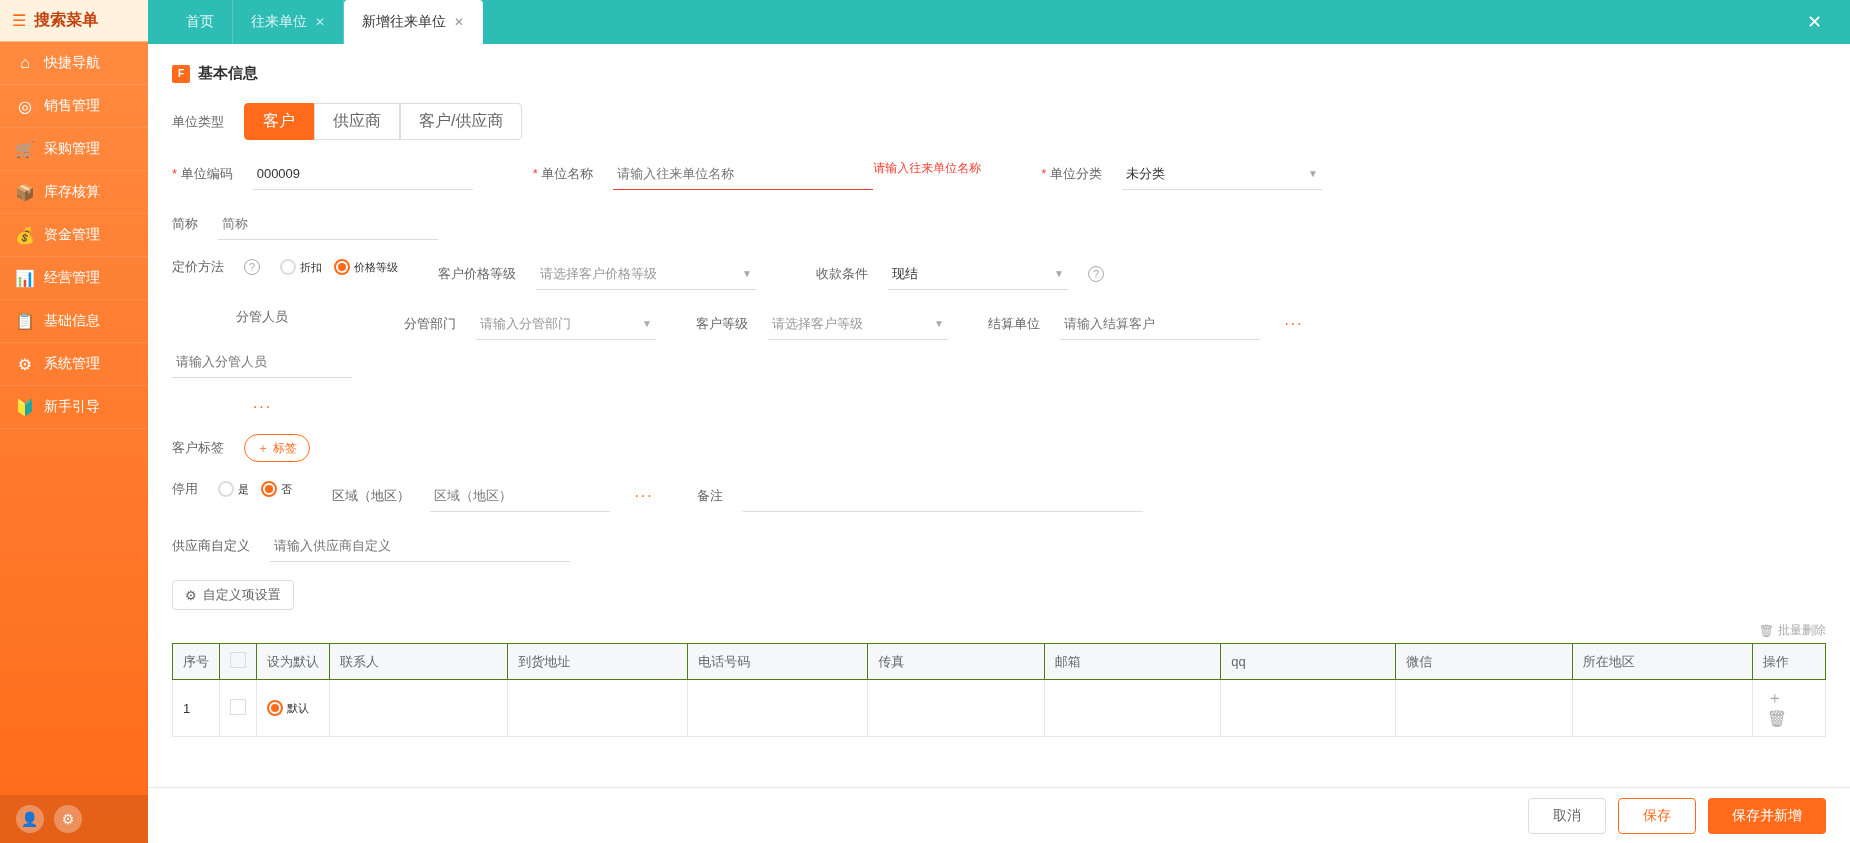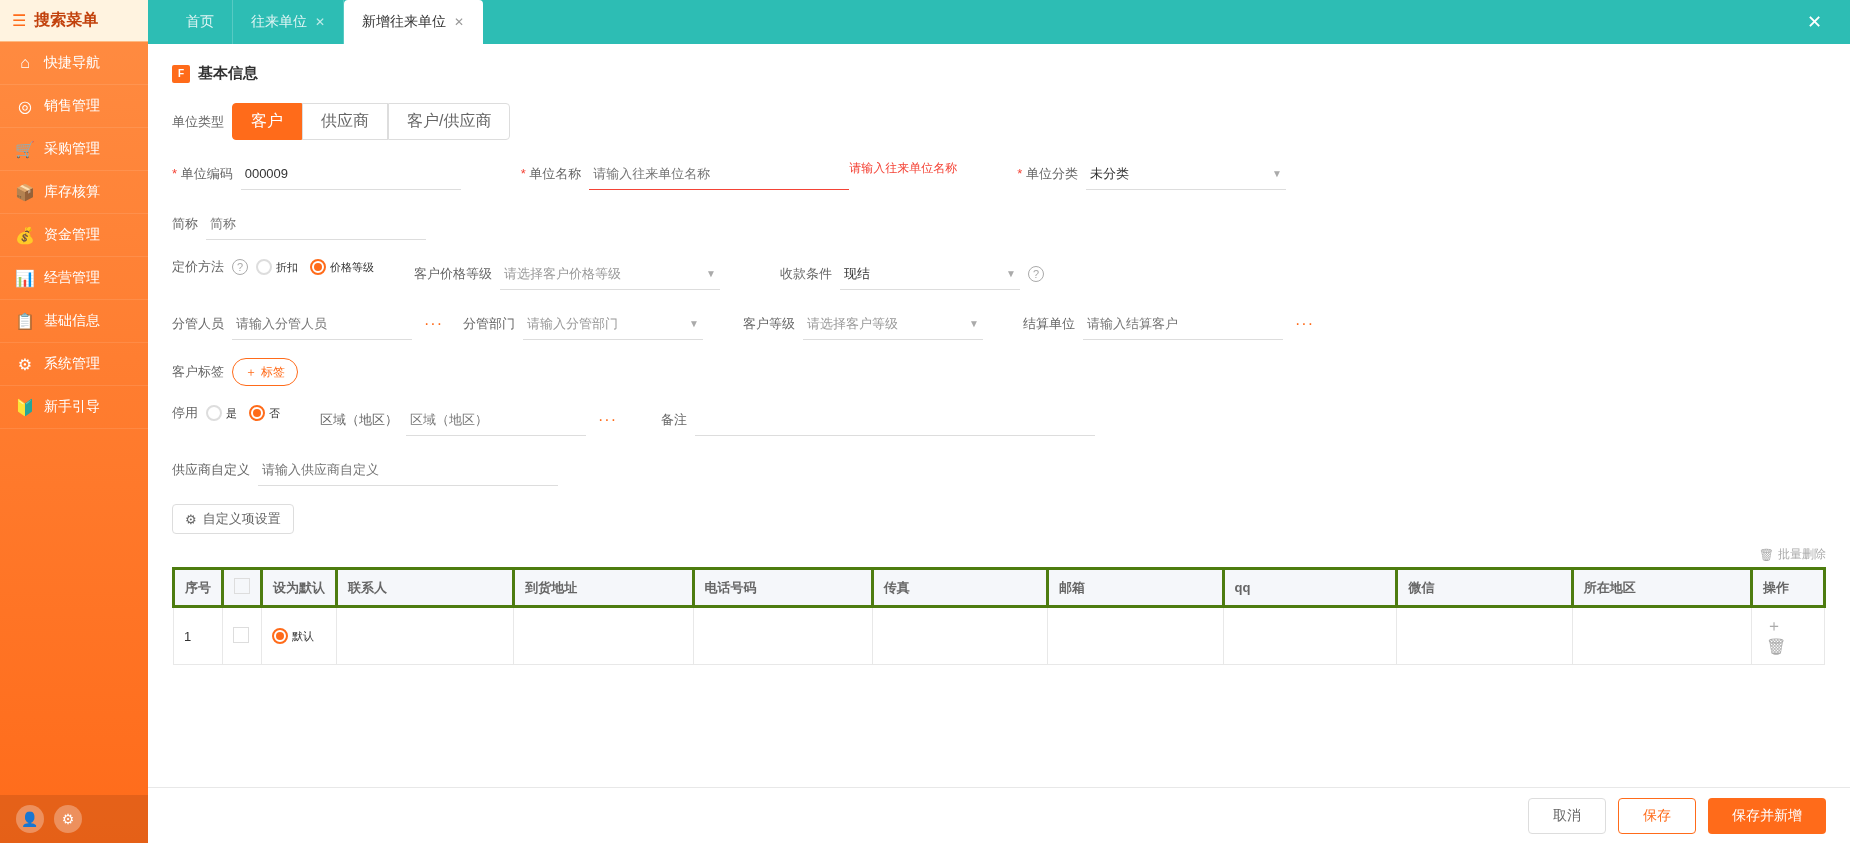--- a/index.html
+++ b/index.html
@@ -152,21 +152,21 @@
     .form-row {
       display: flex;
       align-items: flex-start;
       margin-bottom: 18px;
       flex-wrap: wrap;
       gap: 0;
     }
     .form-group {
       display: flex;
       align-items: center;
-      gap: 8px;
+      gap: 20px;
       flex-shrink: 0;
     }
     .form-label {
       font-size: 13px;
       color: #666;
       white-space: nowrap;
     }
     .form-label.required::before {
       content: '* ';
       color: #f44336;
@@ -324,23 +324,23 @@
 
     
     .data-table {
       width: 100%;
       border-collapse: collapse;
       font-size: 13px;
     }
     .data-table th {
       background: #f5f7fa;
       padding: 8px 10px;
-      border: 3px solid #4d7c0f;
+      border: 1px solid #4d7c0f;
       color: #666;
-      font-weight: bold;
+      font-weight: normal;
       text-align: left;
       white-space: nowrap;
     }
     .data-table td {
       padding: 8px 10px;
       border: 1px solid #e8e8e8;
       color: #333;
     }
     .table-checkbox {
       width: 16px;
@@ -562,21 +562,21 @@
         <span class="form-label">收款条件</span>
         <div class="form-select" style="width:180px;">
           <span class="select-text" style="color:#333;">现结</span>
           <span class="select-arrow">▼</span>
         </div>
         <span class="help-icon">?</span>
       </div>
     </div>
 
     <div class="form-row">
-      <div class="form-group" style="margin-right:16px;">
+      <div class="form-group" style="margin-right:52px;flex-direction:column;">
         <span class="form-label">分管人员</span>
         <input class="form-input" style="width: 180px;" placeholder="请输入分管人员">
         <span class="more-btn">···</span>
       </div>
       <div class="form-group" style="margin-right:40px;">
         <span class="form-label">分管部门</span>
         <div class="form-select" style="width:180px;">
           <span class="select-text">请输入分管部门</span>
           <span class="select-arrow">▼</span>
         </div>

